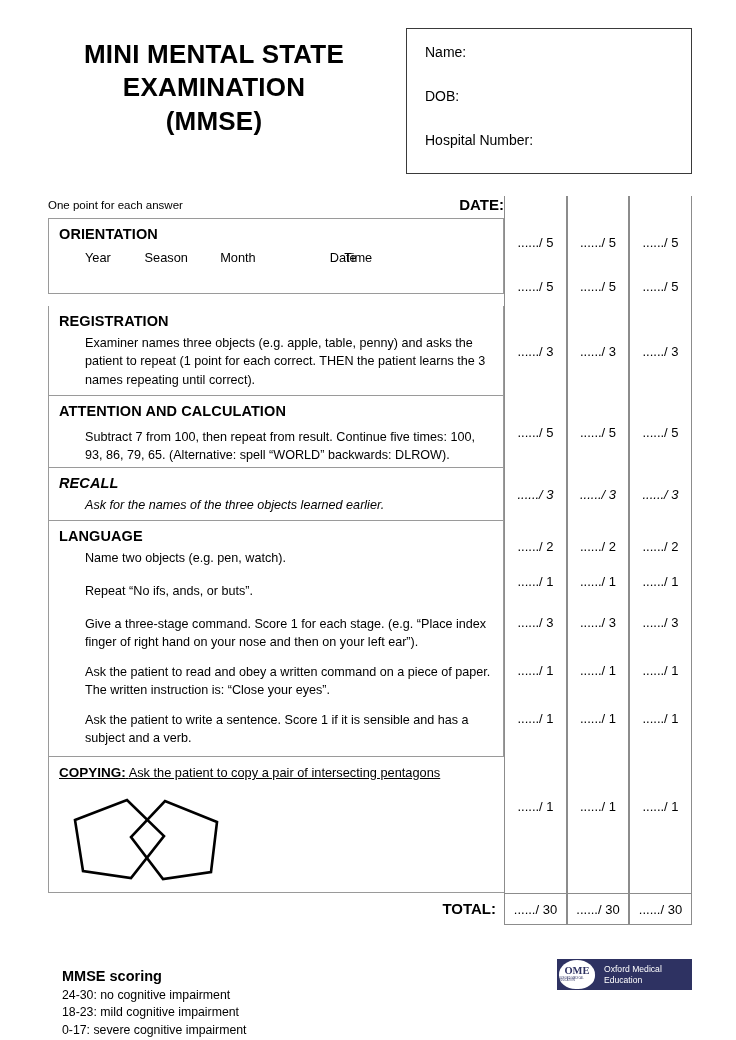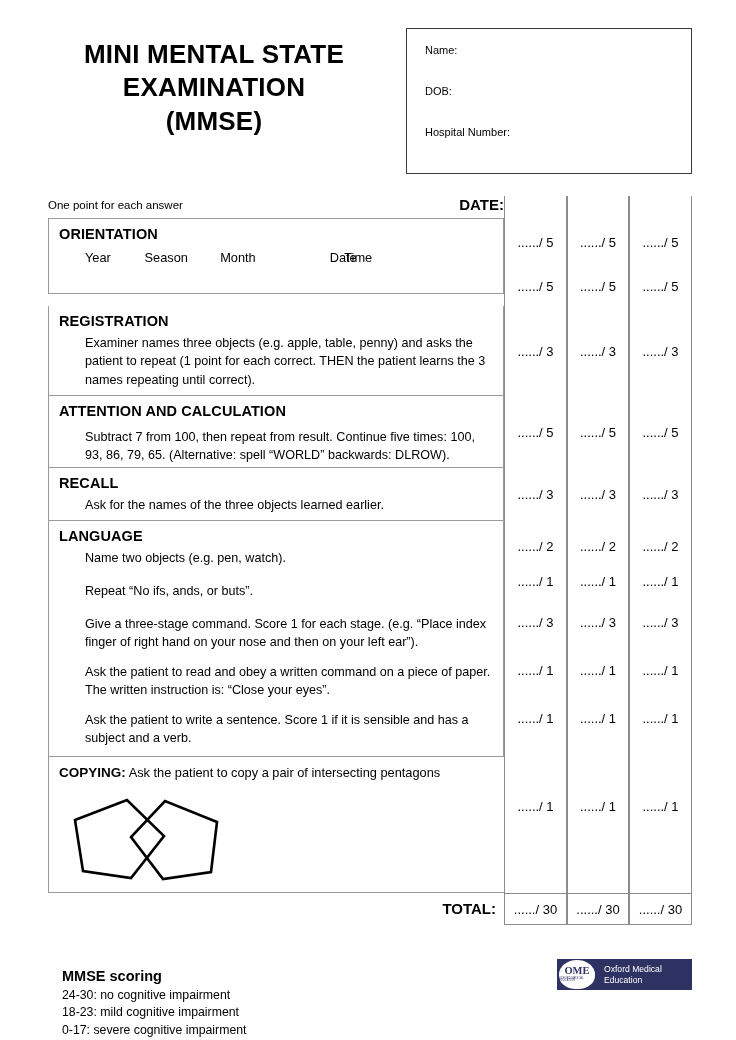--- a/index.html
+++ b/index.html
@@ -21,21 +21,21 @@
     font-size:26px; font-weight:bold; line-height:1.28;
     letter-spacing:.2px;
   }
   .patient-box {
     position:absolute; left:406px; top:28px;
     width:286px; height:146px;
     border:1.5px solid #3a3a3a;
     background:#fff;
     padding:16px 0 0 18px;
   }
-  .patient-row { font-size:11px; line-height:1; margin-bottom:30px; }
+  .patient-row { font-size:14px; line-height:1; margin-bottom:30px; }
 
   
   .sheet { position:absolute; left:0; top:196px; width:736px; }
 
   .toprow { position:relative; height:22px; width:736px; }
   .hint {
     position:absolute; left:48px; top:3px;
     font-size:11.5px; color:#000;
   }
   .date-label {
@@ -78,21 +78,21 @@
   .sec-title { font-size:14.5px; font-weight:bold; letter-spacing:.1px; }
   .sec-body { font-size:12.6px; line-height:1.46; padding-left:26px; }
 
   .inline-terms { font-size:12.8px; padding-left:26px; }
   .inline-terms span { display:inline-block; }
 
   
   .copy-left {
     position:absolute; left:48px; top:0; width:468px;
     border:1px solid #9a9a9a; border-top:none;
-    background:#fff; padding:8px 10px 6px 10px;
+    background:#fff; padding:8px 10px 6px 10px;text-decoration:underline;
   }
   .copy-head { font-size:12.8px; }
   .copy-head b { font-weight:bold; font-size:13.5px; }
 
   
   .total-label {
     position:absolute; left:330px; width:166px;
     text-align:right; font-size:15px; font-weight:bold;
     line-height:32px;
   }
@@ -209,21 +209,21 @@
       <div class="sec-title">ATTENTION AND CALCULATION</div>
       <div class="sec-body" style="margin-top:9px;">Subtract 7 from 100, then repeat from result. Continue five times: 100, 93, 86, 79, 65.  (Alternative: spell “WORLD” backwards: DLROW).</div>
     </div>
     <div class="scores" style="height:72px;">
       <div class="scell c0">....../ 5</div>
       <div class="scell c1">....../ 5</div>
       <div class="scell c2">....../ 5</div>
     </div>
   </div>
 
-  <div class="row" style="height:53px;">
+  <div class="row" style="height:53px;font-style:italic;">
     <div class="lcell" style="height:53px; border-top:none;">
       <div class="sec-title">RECALL</div>
       <div class="sec-body" style="margin-top:5px;">Ask for the names of the three objects learned earlier.</div>
     </div>
     <div class="scores" style="height:53px;">
       <div class="scell c0">....../ 3</div>
       <div class="scell c1">....../ 3</div>
       <div class="scell c2">....../ 3</div>
     </div>
   </div>

